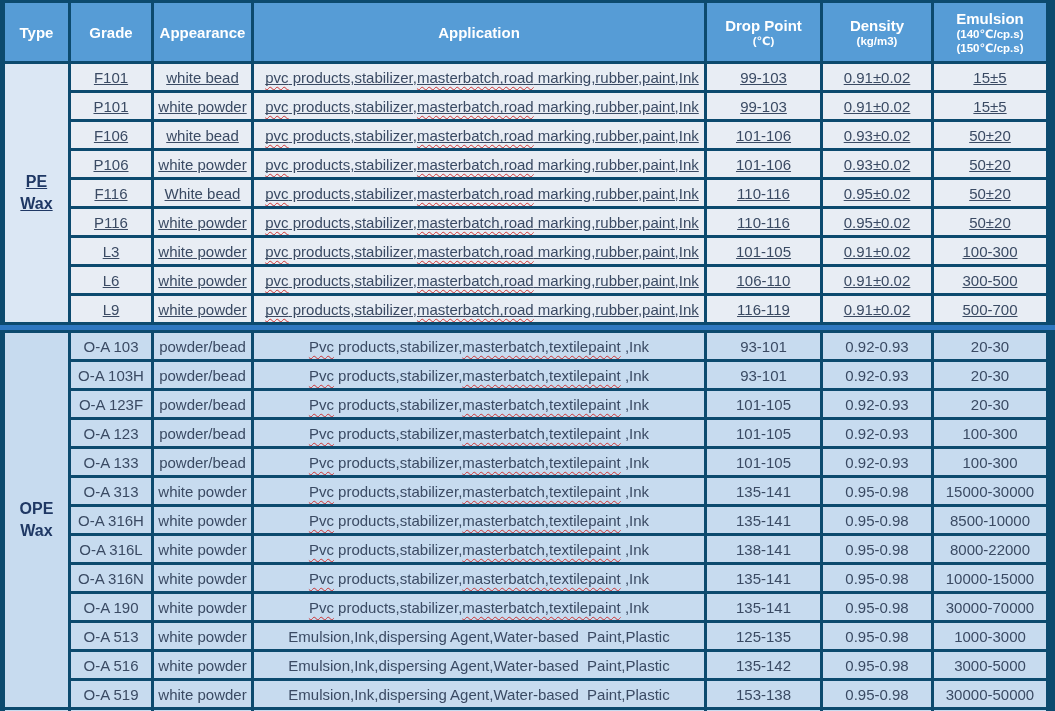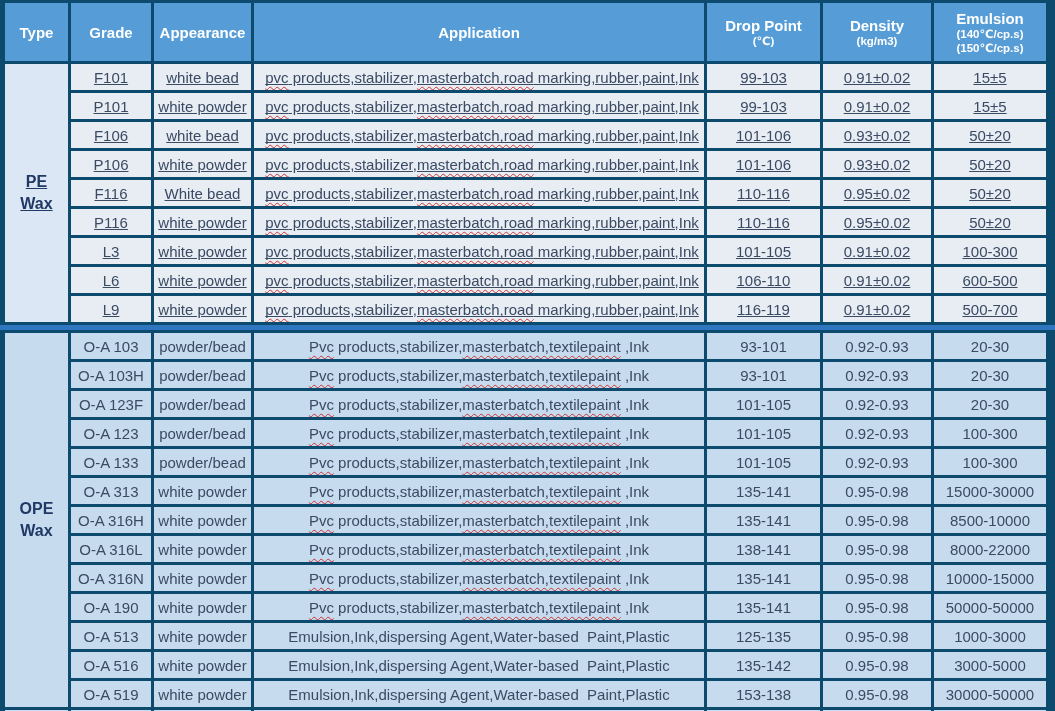--- a/index.html
+++ b/index.html
@@ -148,21 +148,21 @@
           <td>101-105</td>
           <td>0.91±0.02</td>
           <td>100-300</td>
         </tr>
         <tr>
           <td>L6</td>
           <td>white powder</td>
           <td class="application-cell app-left"><span class="wavy">pvc</span><span> products,stabilizer,</span><span class="wavy">masterbatch,road</span><span> marking,rubber,paint,Ink</span></td>
           <td>106-110</td>
           <td>0.91±0.02</td>
-          <td>600-500</td>
+          <td>300-500</td>
         </tr>
         <tr>
           <td>L9</td>
           <td>white powder</td>
           <td class="application-cell app-left"><span class="wavy">pvc</span><span> products,stabilizer,</span><span class="wavy">masterbatch,road</span><span> marking,rubber,paint,Ink</span></td>
           <td>116-119</td>
           <td>0.91±0.02</td>
           <td>500-700</td>
         </tr>
       </tbody>
@@ -256,21 +256,21 @@
           <td>135-141</td>
           <td>0.95-0.98</td>
           <td>10000-15000</td>
         </tr>
         <tr>
           <td>O-A 190</td>
           <td>white powder</td>
           <td class="application-cell"><span class="wavy">Pvc</span><span> products,stabilizer,</span><span class="wavy">masterbatch,textilepaint</span><span> ,Ink</span></td>
           <td>135-141</td>
           <td>0.95-0.98</td>
-          <td>50000-50000</td>
+          <td>30000-70000</td>
         </tr>
         <tr>
           <td>O-A 513</td>
           <td>white powder</td>
           <td class="application-cell"><span>Emulsion,Ink,dispersing Agent,Water-based  Paint,Plastic</span></td>
           <td>125-135</td>
           <td>0.95-0.98</td>
           <td>1000-3000</td>
         </tr>
         <tr>

